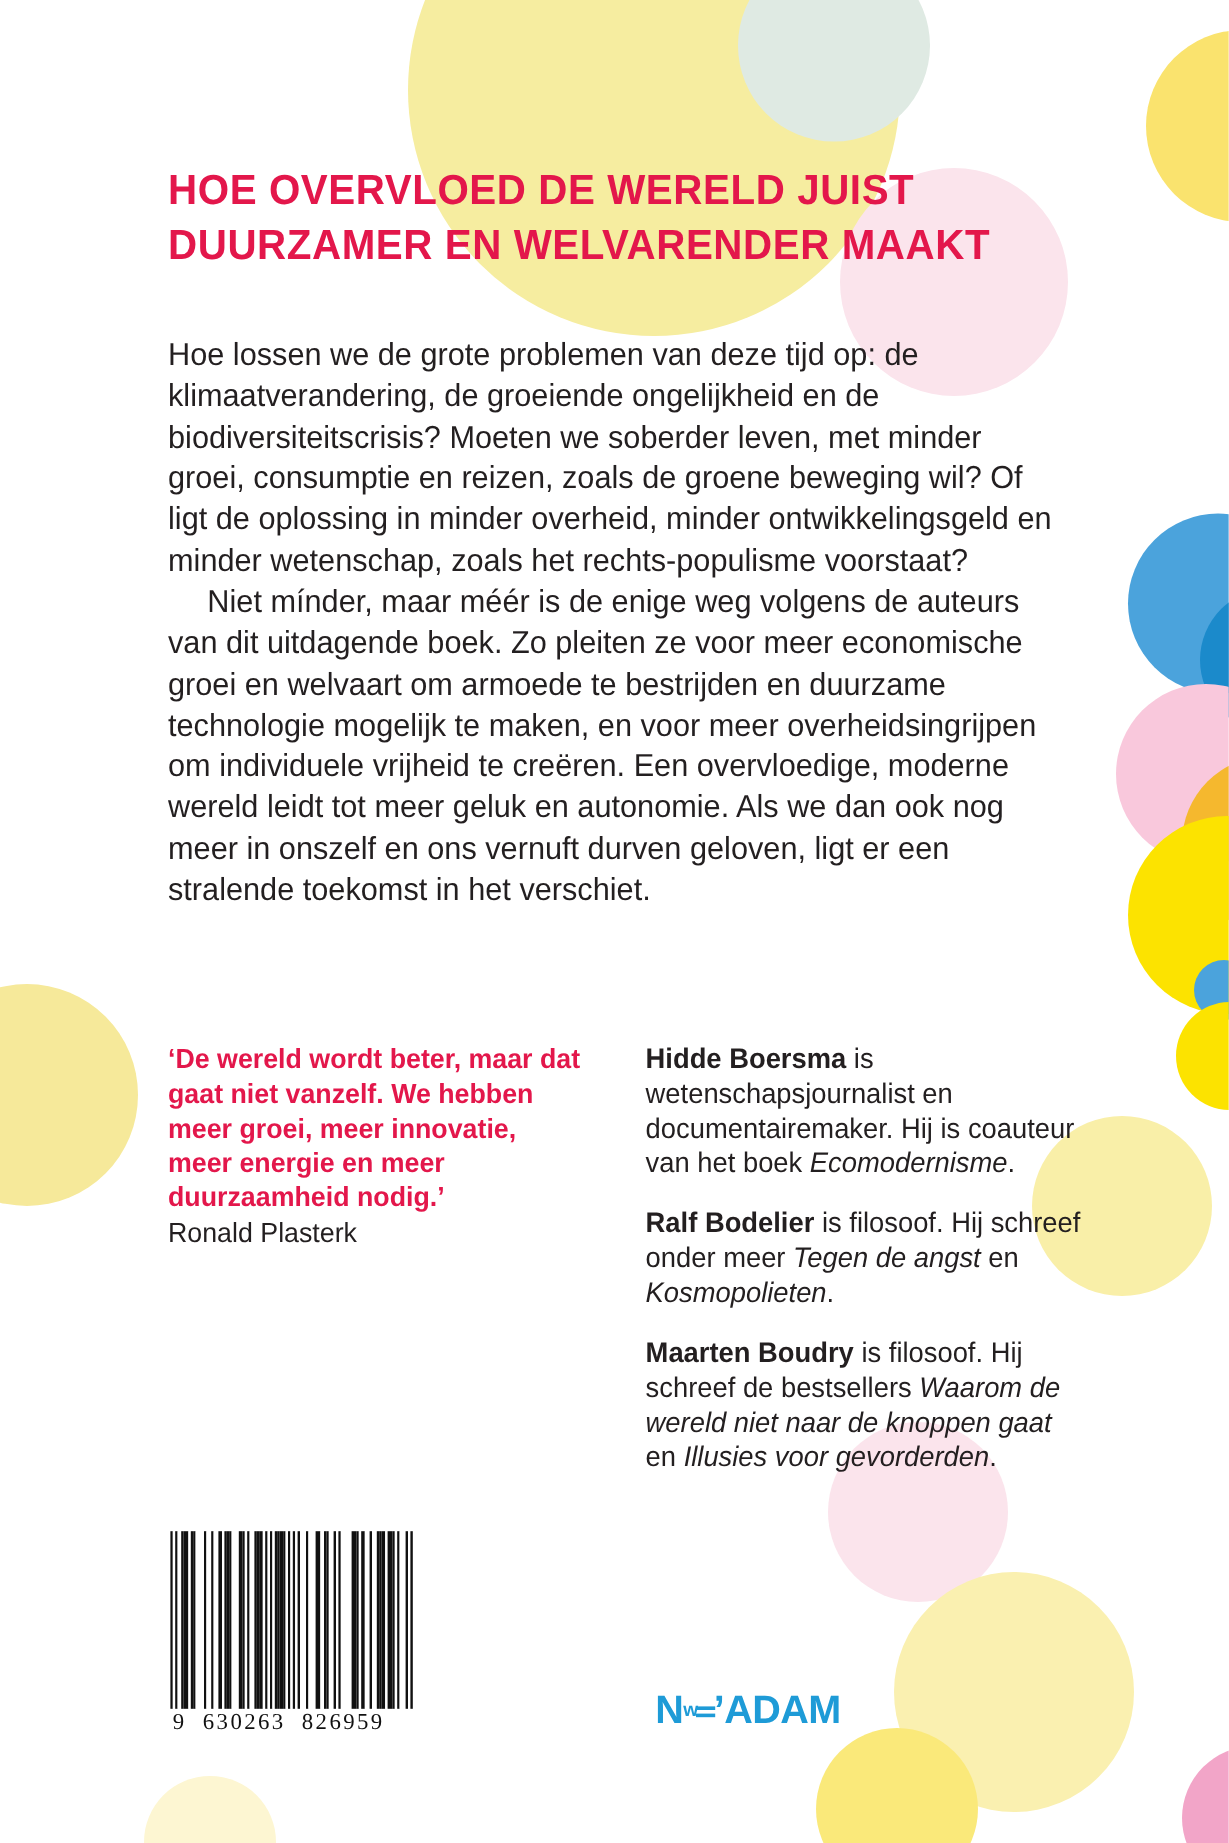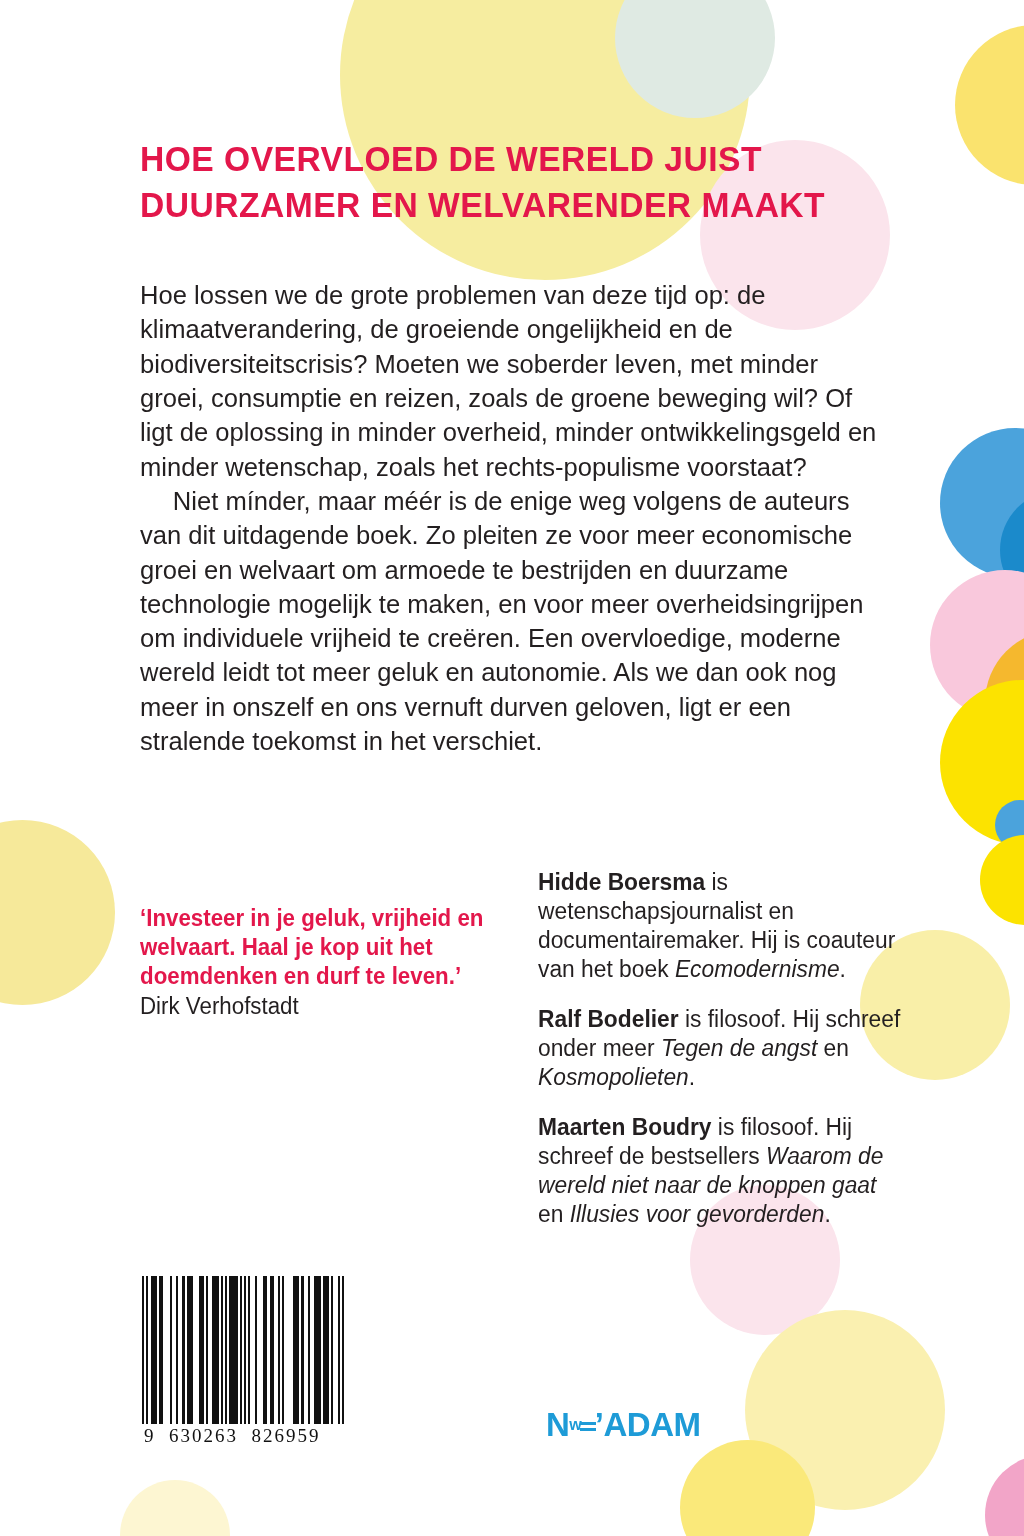--- a/index.html
+++ b/index.html
@@ -200,23 +200,23 @@
     </div>
 
     <div class="blurb">
       <p>Hoe lossen we de grote problemen van deze tijd op: de klimaatverandering, de groeiende ongelijkheid en de biodiversiteits­crisis? Moeten we soberder leven, met minder groei, consumptie en reizen, zoals de groene beweging wil? Of ligt de oplossing in minder overheid, minder ontwikkelingsgeld en minder wetenschap, zoals het rechts-populisme voorstaat?</p>
       <p class="indent">Niet mínder, maar méér is de enige weg volgens de auteurs van dit uitdagende boek. Zo pleiten ze voor meer economische groei en welvaart om armoede te bestrijden en duurzame technologie mogelijk te maken, en voor meer overheidsingrijpen om individuele vrijheid te creëren. Een overvloedige, moderne wereld leidt tot meer geluk en autonomie. Als we dan ook nog meer in onszelf en ons vernuft durven geloven, ligt er een stralende toekomst in het verschiet.</p>
     </div>
 
     <div class="lower">
 
       <div class="col-left">
-        <div class="quote-block-2">
-          <div class="quote">‘Investeer in je geluk, vrijheid en welvaart. Haal je kop uit het doemdenken en durf te leven.’</div>
-          <div class="attrib">Dirk Verhofstadt</div>
+        <div>
+          <div class="quote">‘De wereld wordt beter, maar dat gaat niet vanzelf. We hebben meer groei, meer innovatie, meer energie en meer duurzaamheid nodig.’</div>
+          <div class="attrib">Ronald Plasterk</div>
         </div>
       </div>
 
       <div class="col-right">
 
         <div class="bio"><b>Hidde Boersma</b><span> is wetenschapsjournalist en documentairemaker. Hij is coauteur van het boek </span><i>Ecomodernisme</i><span></span><i></i><span>.</span></div>
 
         <div class="bio"><b>Ralf Bodelier</b><span> is filosoof. Hij schreef onder meer </span><i>Tegen de angst</i><span> en </span><i>Kosmopolieten</i><span>.</span></div>
 
         <div class="bio"><b>Maarten Boudry</b><span> is filosoof. Hij schreef de bestsellers </span><i>Waarom de wereld niet naar de knoppen gaat</i><span> en </span><i>Illusies voor gevorderden</i><span>.</span></div>

